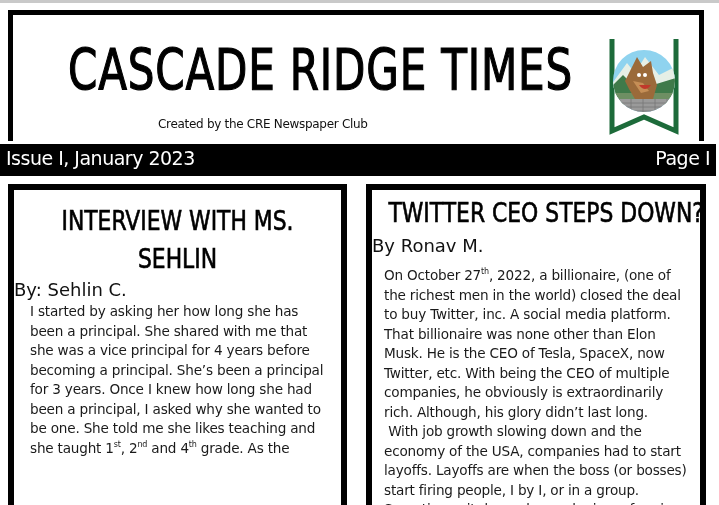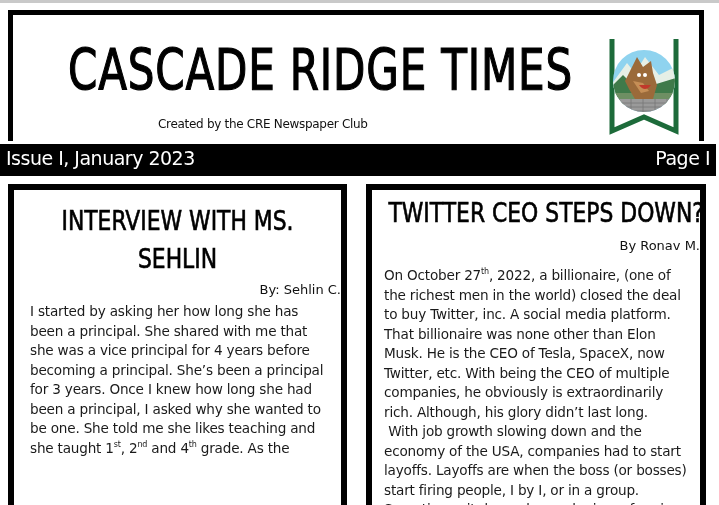--- a/index.html
+++ b/index.html
@@ -46,21 +46,21 @@
   }
   .article.left { left: 8px; width: 327px; }
   .article.right { left: 366px; width: 328px; }
   .headline {
     text-align: center; font-family: "DejaVu Sans Condensed", "DejaVu Sans", sans-serif;
     font-size: 27px; line-height: 38px; color: #000; -webkit-text-stroke: 0.6px #000;
     letter-spacing: 0px;
   }
   .article.left .headline { margin: 12px 20px 0 20px; transform: scaleX(0.9); }
   .article.right .headline { margin: 4px 0 0 0; transform: scaleX(0.9); white-space: nowrap; }
-  .byline { text-align: right; font-size: 13px; color: #111; line-height: 24px; }
+  .byline { text-align: left; font-size: 18px; color: #111; line-height: 24px; }
   .article.left .byline { margin-top: 0px; }
   .article.right .byline { margin-top: 2px; }
   .body-text {
     font-size: 13.6px; line-height: 19.5px; color: #1a1a1a; letter-spacing: -0.2px;
   }
   .article.left .body-text { margin: 0 10px 0 16px; }
   .article.right .body-text { margin: 8px 10px 0 12px; }
   .body-text p { margin: 0; }
   sup { font-size: 8px; line-height: 0; text-align: right; }
 </style>

